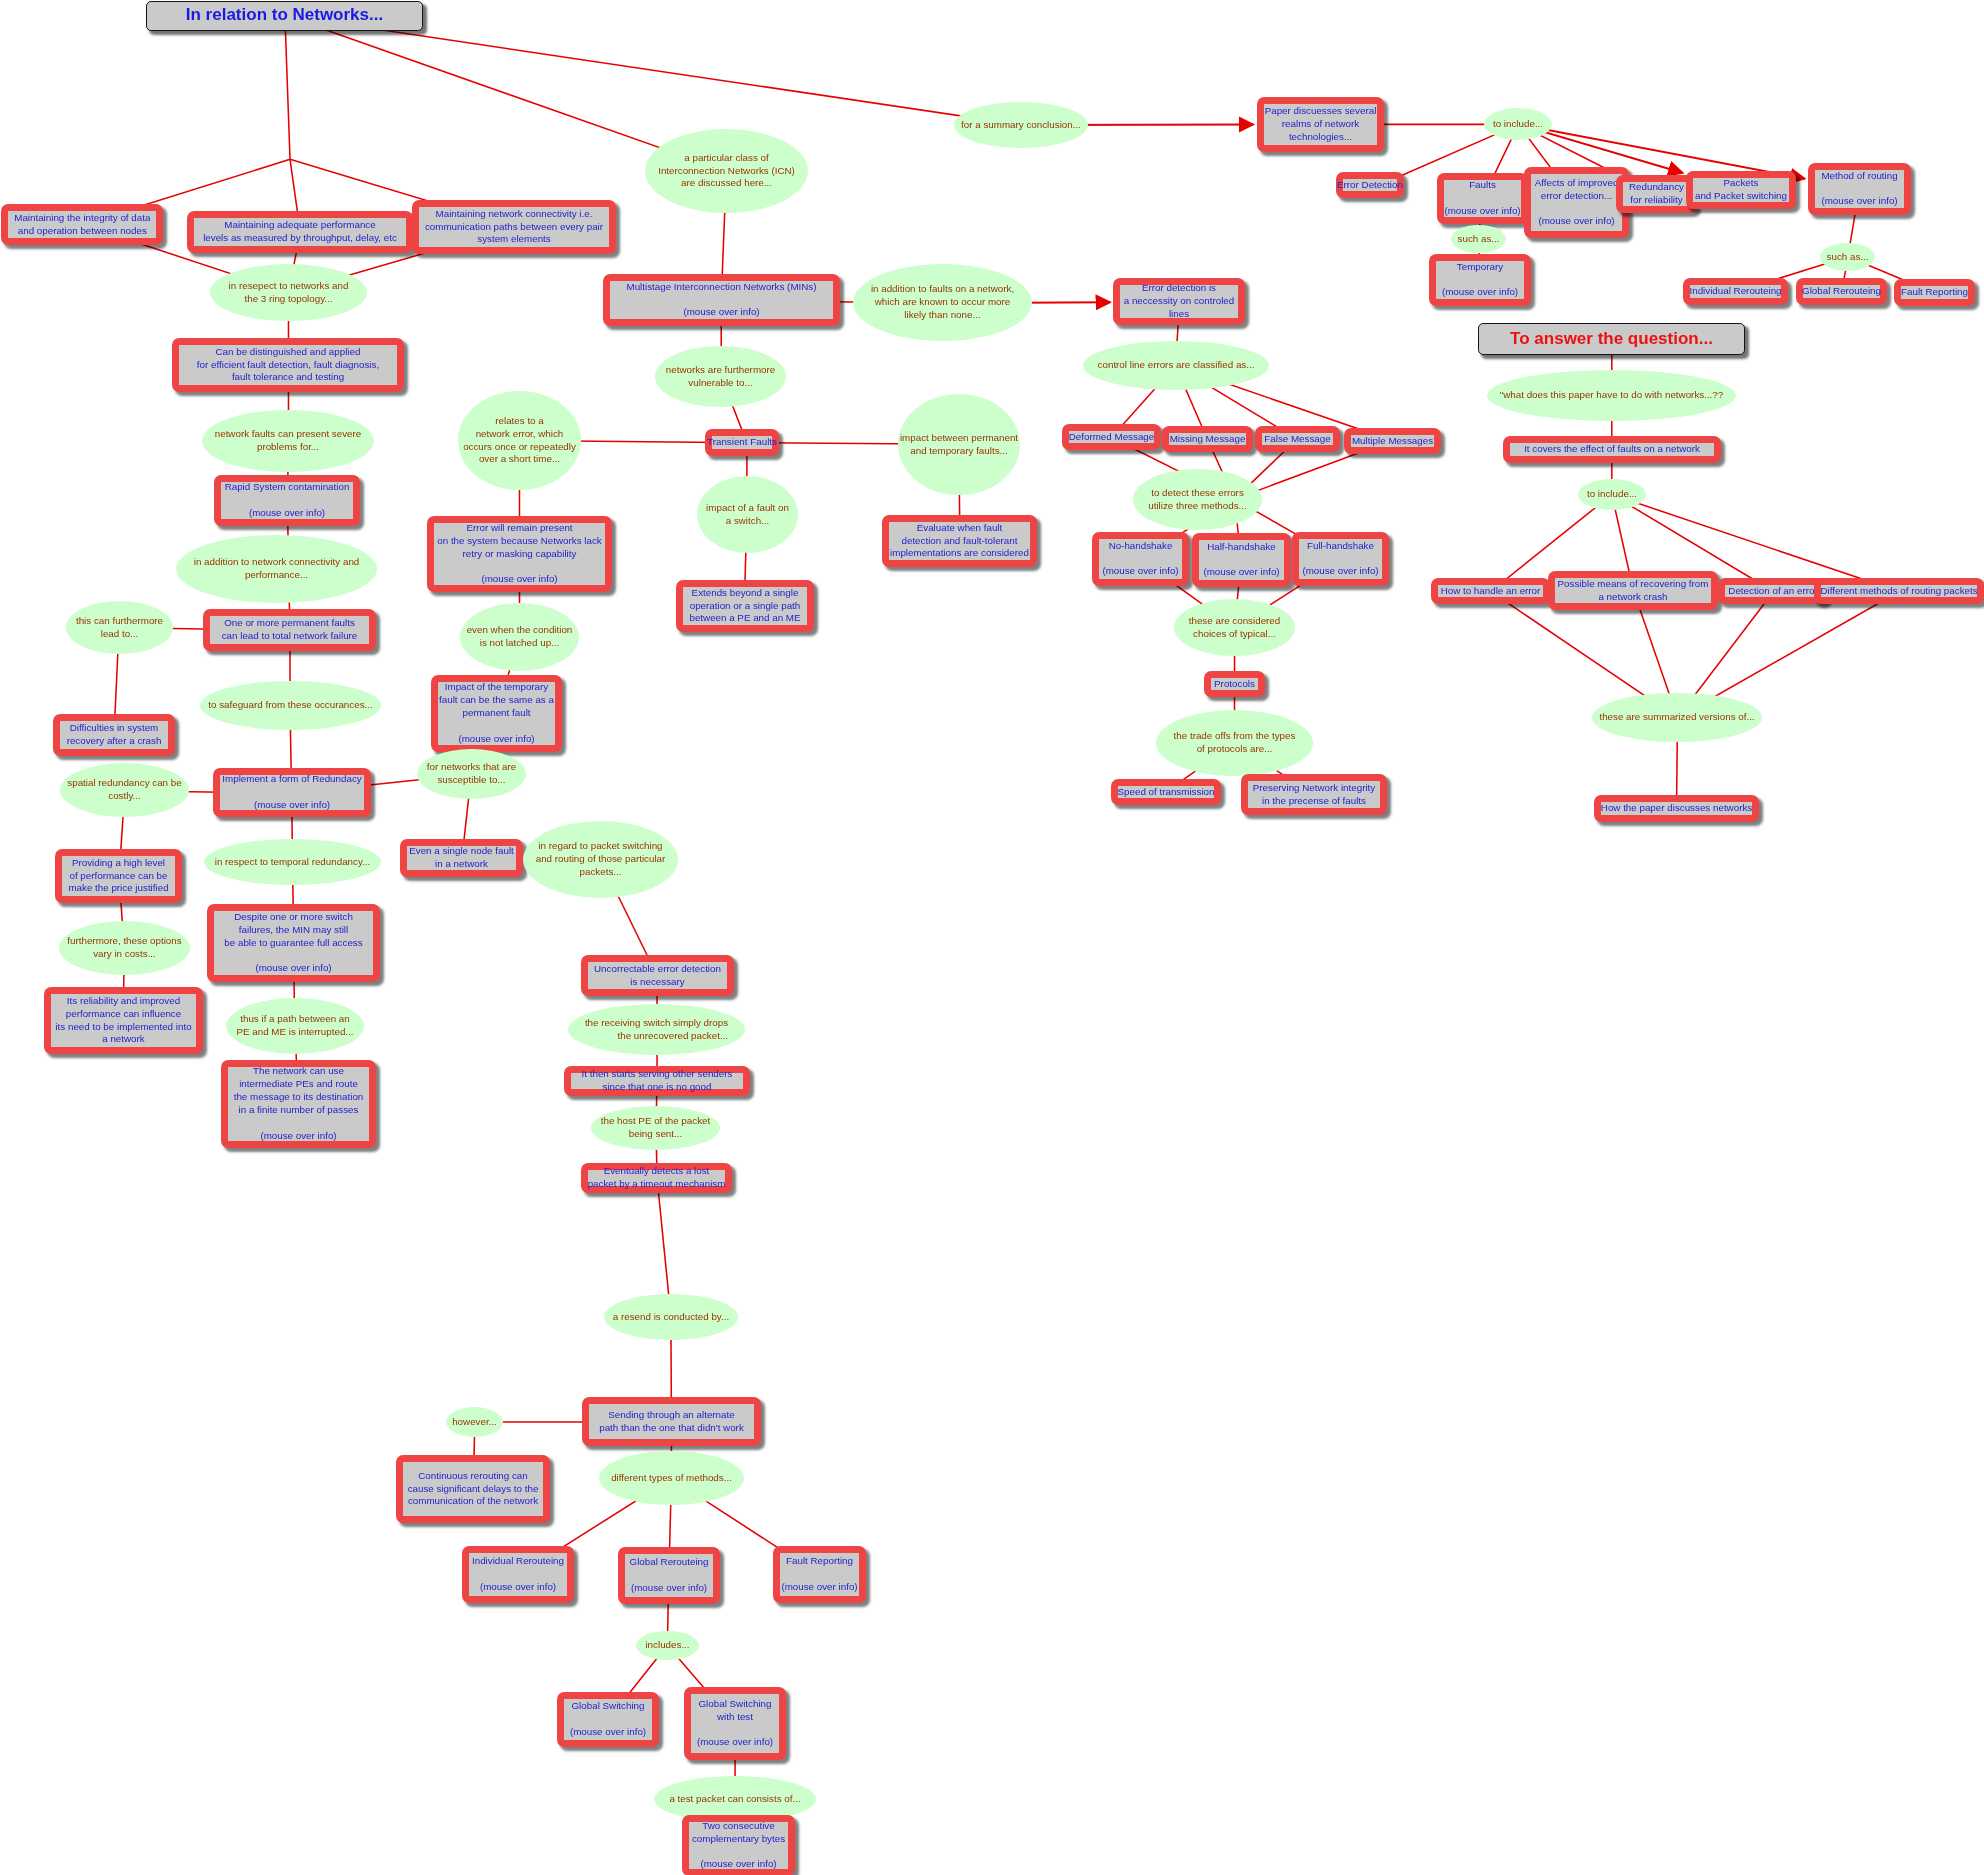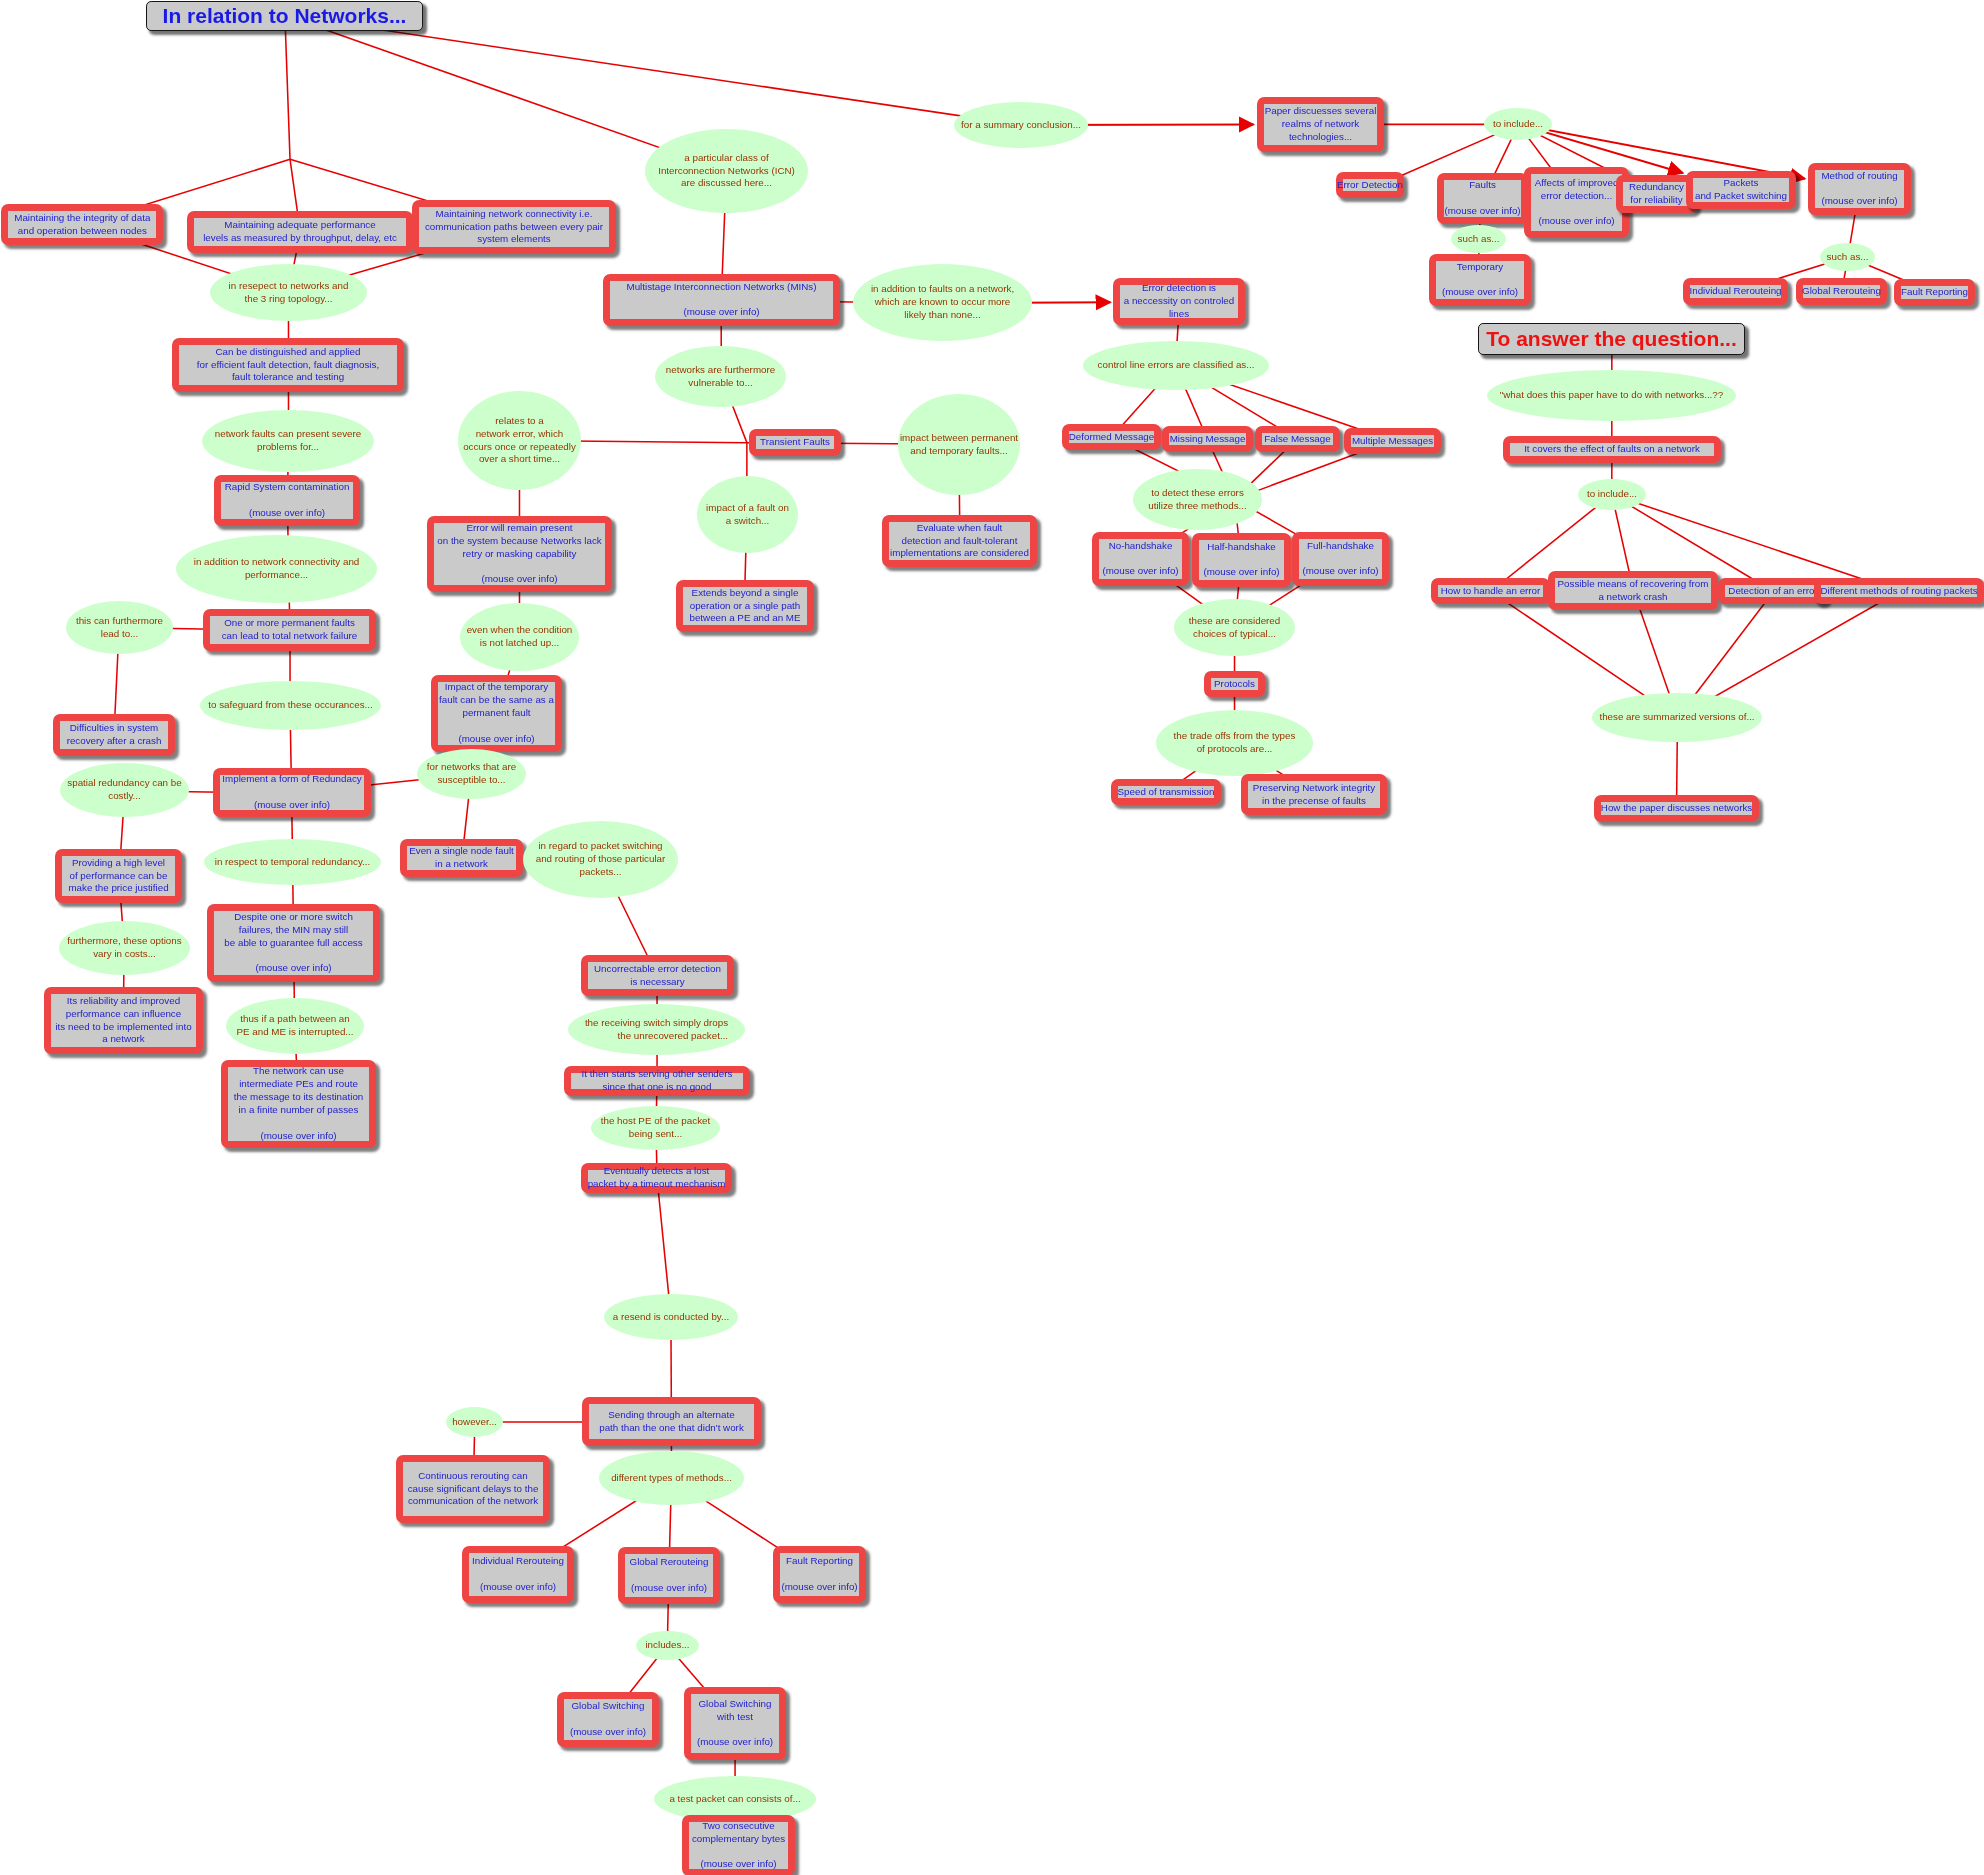--- a/index.html
+++ b/index.html
@@ -4,21 +4,21 @@
 <style>
   html,body{margin:0;padding:0;background:#ffffff;font-family:"Liberation Sans",sans-serif;}
   #stage{position:relative;background:#ffffff;overflow:hidden;}
   #edge-layer{position:absolute;left:0;top:0;}
   .node{position:absolute;display:flex;align-items:center;justify-content:center;
         text-align:center;white-space:pre;line-height:1.32;font-size:9.8px;box-sizing:border-box;}
   .ellipse{background:#ccffcc;border-radius:50%;color:#993300;}
   .box{background:#cacaca;border:7px solid #ef4444;border-radius:7.2px;color:#2222cc;
        box-shadow:3.1px 3.1px 2.6px rgba(0,0,0,0.5);}
   .title{background:#cacaca;border:1px solid #151515;border-radius:5.1px;font-weight:bold;
-         font-size:21px;box-shadow:3.1px 3.1px 2.6px rgba(0,0,0,0.55);}
+         font-size:17px;box-shadow:3.1px 3.1px 2.6px rgba(0,0,0,0.55);}
 </style>
 </head>
 <body>
 
 <div id="stage" style="width: 1985px; height: 1876px; background: rgb(255, 255, 255);">
     <svg id="edge-layer" width="1985" height="1876" viewBox="0 0 3867 3654">
       <defs>
         <marker id="arrowhead" viewBox="0 0 10 10" refX="9" refY="5" markerWidth="8" markerHeight="8" orient="auto-start-reverse">
           <path d="M0,0 L10,5 L0,10 z" fill="#e60000"></path>
         </marker>
@@ -186,21 +186,21 @@
     <div class="node ellipse" style="left: 1083px; top: 341px; width: 186px; height: 49px;">control line errors are classified as...</div>
     <div class="node ellipse" style="left: 655px; top: 346px; width: 131px; height: 61px;">networks are furthermore
 vulnerable to...</div>
     <div class="node ellipse" style="left: 1487px; top: 370px; width: 249px; height: 51px;">"what does this paper have to do with networks...??</div>
     <div class="node ellipse" style="left: 202px; top: 410px; width: 172px; height: 62px;">network faults can present severe
 problems for...</div>
     <div class="node ellipse" style="left: 458px; top: 391px; width: 123px; height: 99px;">relates to a
 network error, which
 occurs once or repeatedly
 over a short time...</div>
-    <div class="node box" style="left: 705px; top: 429px; width: 92px; height: 27px; margin-left: 44px;">Transient Faults</div>
+    <div class="node box" style="left: 705px; top: 429px; width: 74px; height: 27px;">Transient Faults</div>
     <div class="node ellipse" style="left: 898px; top: 394px; width: 122px; height: 101px;">impact between permanent
 and temporary faults...</div>
     <div class="node box" style="left: 1062px; top: 424px; width: 99px; height: 26px;">Deformed Message</div>
     <div class="node box" style="left: 1162px; top: 426px; width: 91px; height: 26px;">Missing Message</div>
     <div class="node box" style="left: 1255px; top: 426px; width: 85px; height: 26px;">False Message</div>
     <div class="node box" style="left: 1344px; top: 428px; width: 97px; height: 26px; text-align: center;">Multiple Messages</div>
     <div class="node box" style="left: 1503px; top: 436px; width: 218px; height: 27px;">It covers the effect of faults on a network</div>
     <div class="node ellipse" style="left: 1578px; top: 479px; width: 68px; height: 31px;">to include...</div>
     <div class="node box" style="left: 214px; top: 475px; width: 146px; height: 51px;">Rapid System contamination
 

